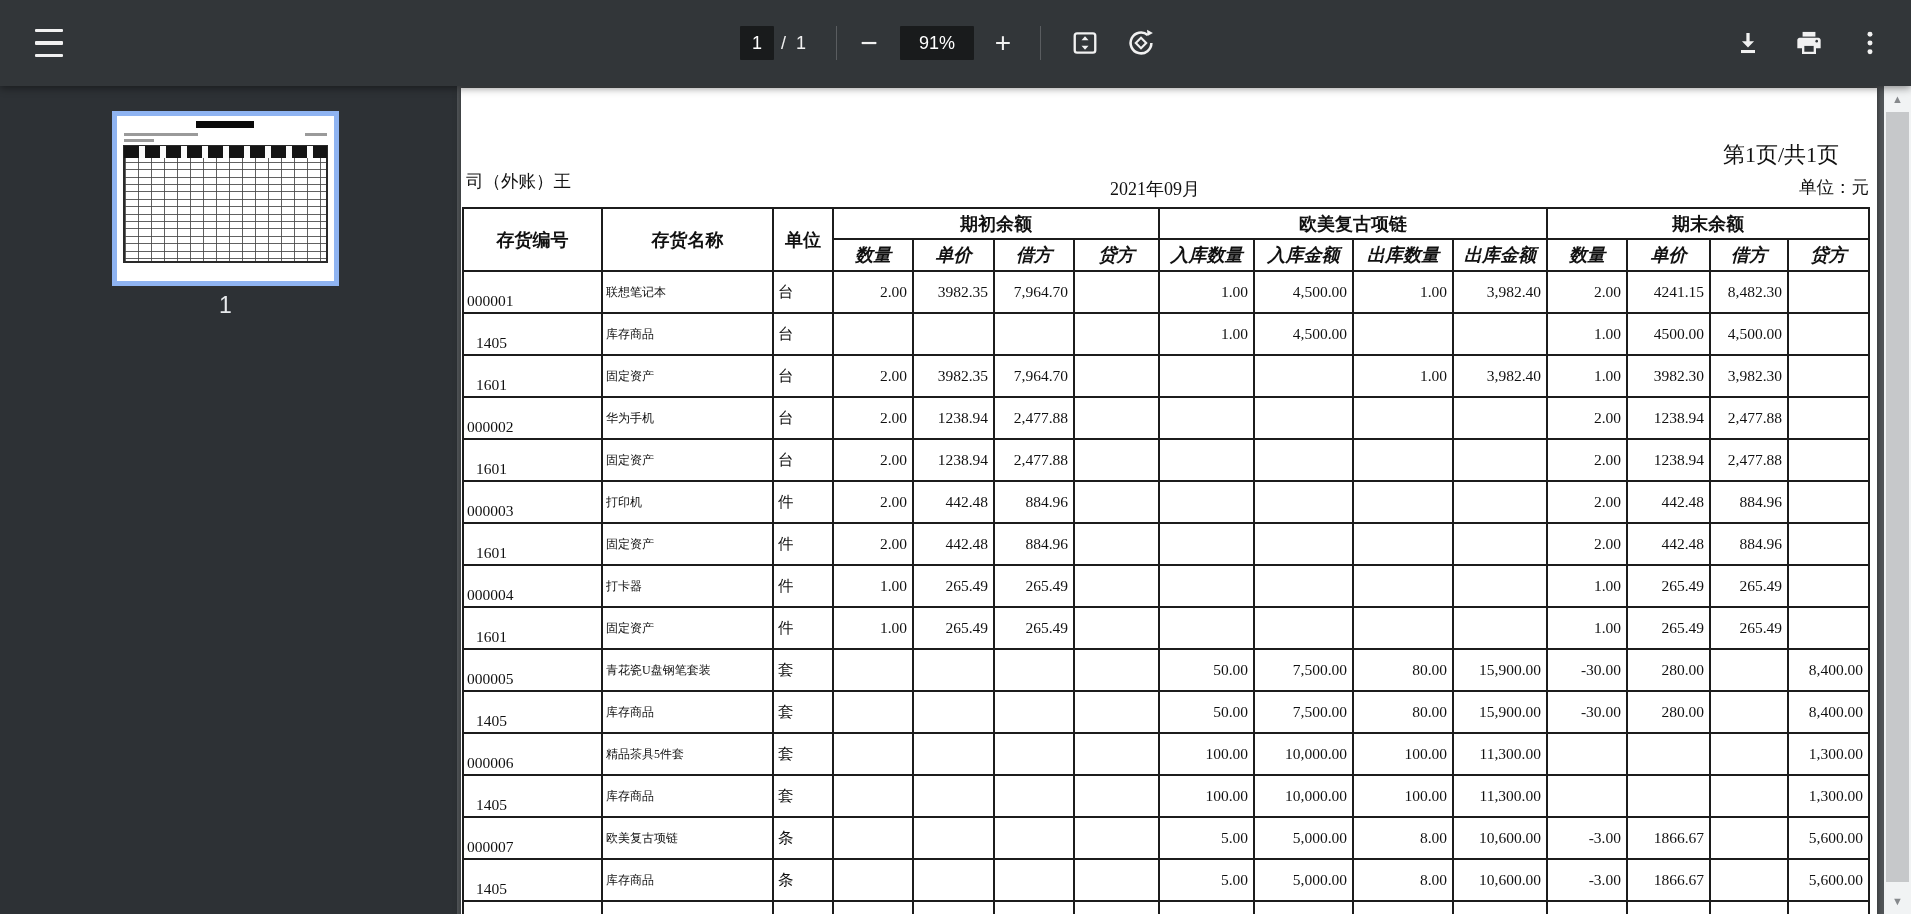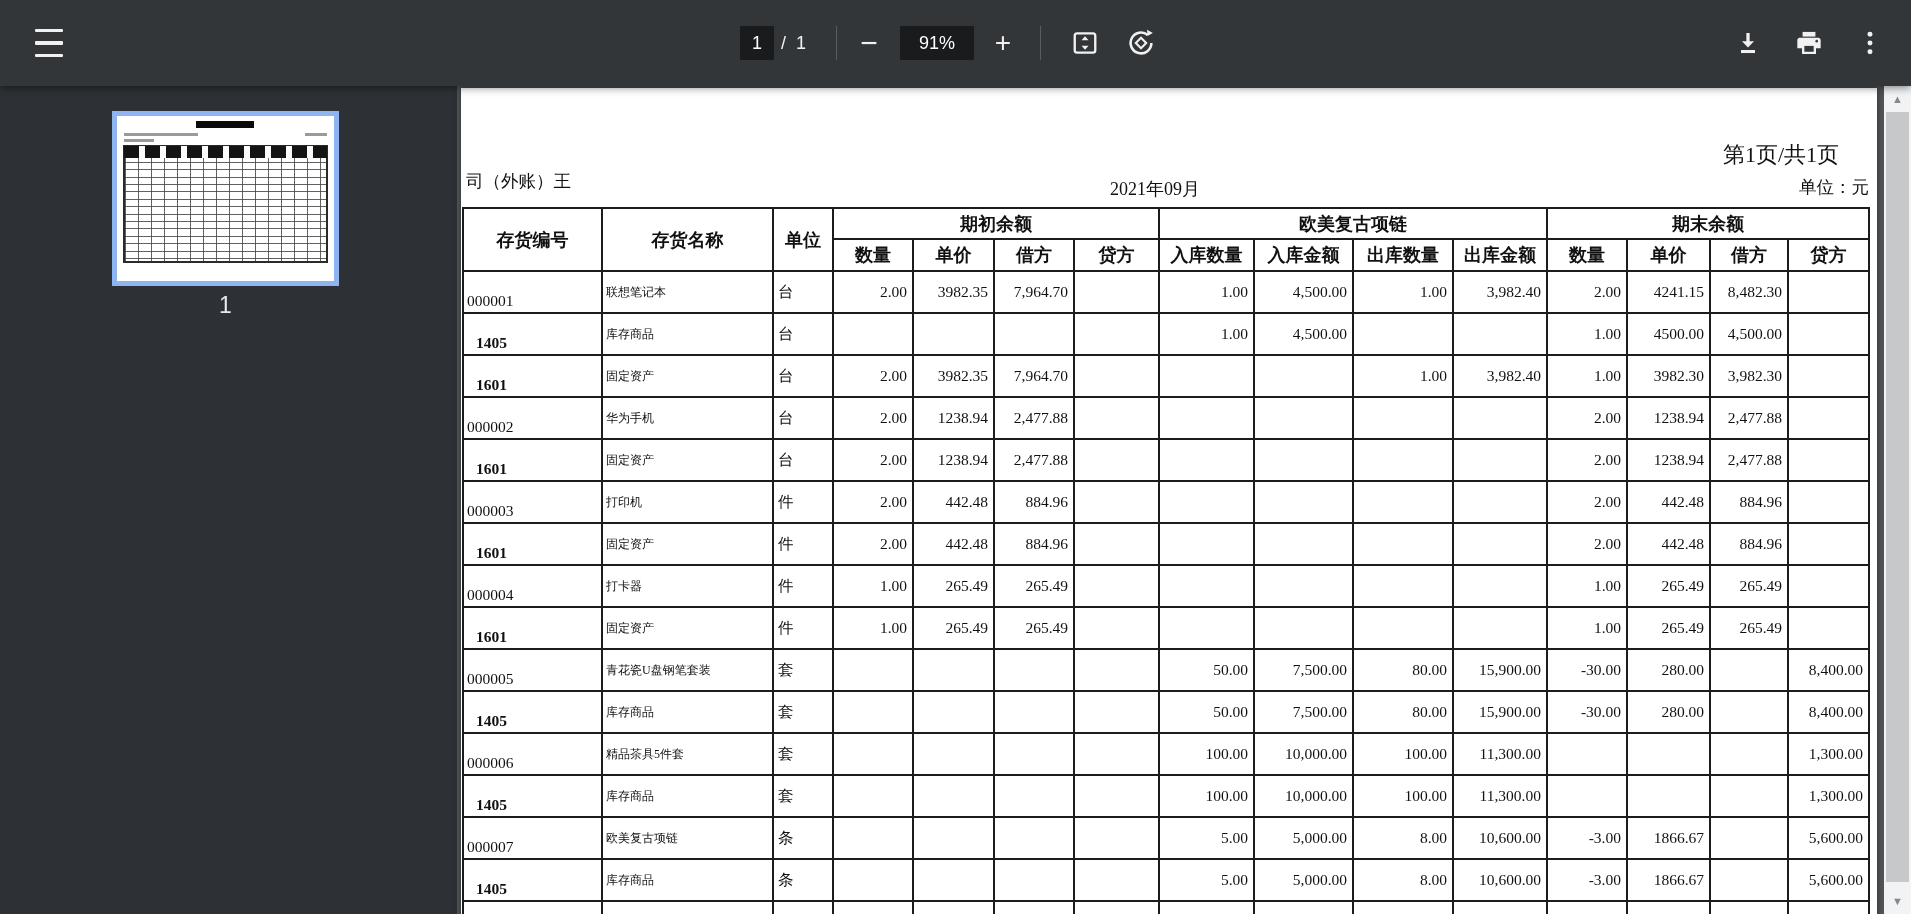--- a/index.html
+++ b/index.html
@@ -67,23 +67,23 @@
     font-size:27px;font-weight:bold;letter-spacing:4px;}
   .org{position:absolute;left:5px;font-size:17.5px;white-space:nowrap;}
   .org1{top:56px;} .org2{top:81px;}
   .period{position:absolute;left:50%;transform:translateX(-50%);margin-left:-14px;top:89px;font-size:18px;}
   .pageinfo{position:absolute;right:38px;top:52px;font-size:22px;}
   .unitnote{position:absolute;right:8px;top:87px;font-size:17.5px;}
   .doc-table{position:absolute;left:1px;top:119px;border-collapse:collapse;table-layout:fixed;width:1406px;}
   .doc-table th,.doc-table td{border:2.4px solid #1c1c1c;overflow:hidden;white-space:nowrap;
     font-family:"Liberation Serif","DejaVu Serif",serif;}
   .doc-table th{font-size:18px;font-weight:bold;text-align:center;padding:0;}
-  tr.gh{height:31px;} tr.sh{height:32px;} tr.data-row{height:42px;}
+  tr.gh{height:31px;} tr.sh{height:32px;font-style:italic;} tr.data-row{height:42px;}
   td.c-code{font-size:15.5px;text-align:left;padding:17px 0 0 3px;}
-  tr.sub td.c-code{padding-left:12px;font-weight:bold;}
+  tr.sub td.c-code{padding-left:12px;}
   td.c-name{font-size:12px;text-align:left;padding:0 0 0 3px;}
   td.c-unit{font-size:15.5px;text-align:left;padding:0 0 0 4px;}
   td.c-num{font-size:15.5px;text-align:right;padding:0 5px 0 0;}
   svg{display:block;}
 </style>
 </head>
 <body>
 
 <div class="toolbar">
   <button class="tb-btn hamburger" title="">

